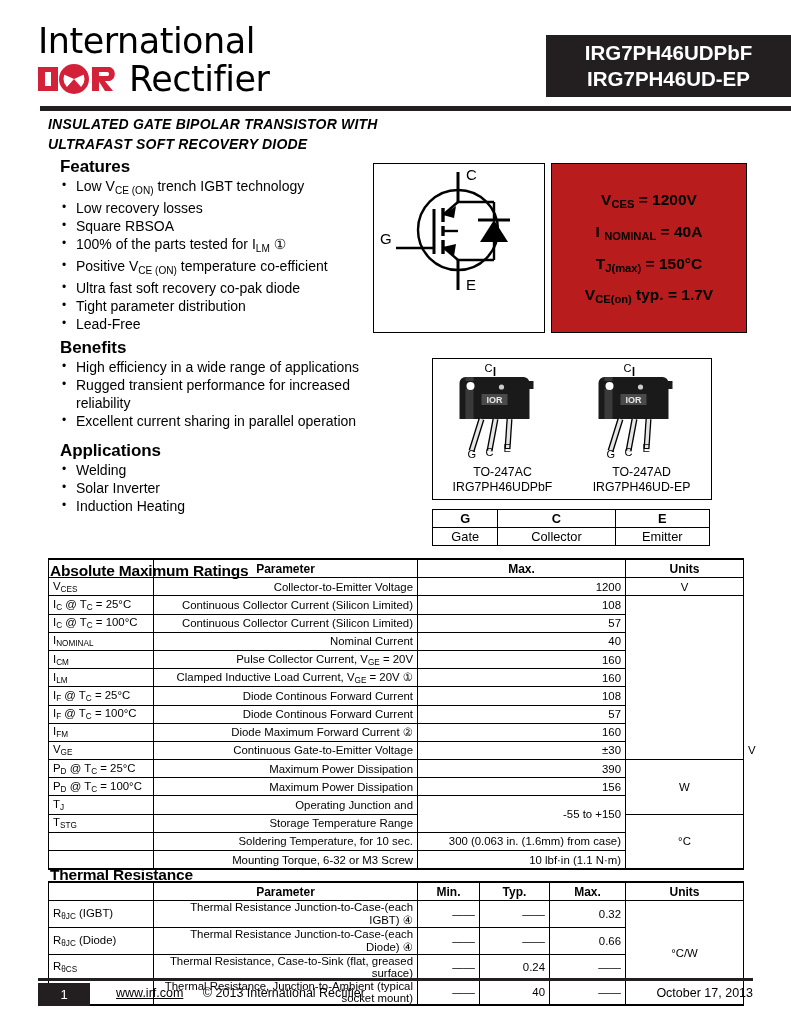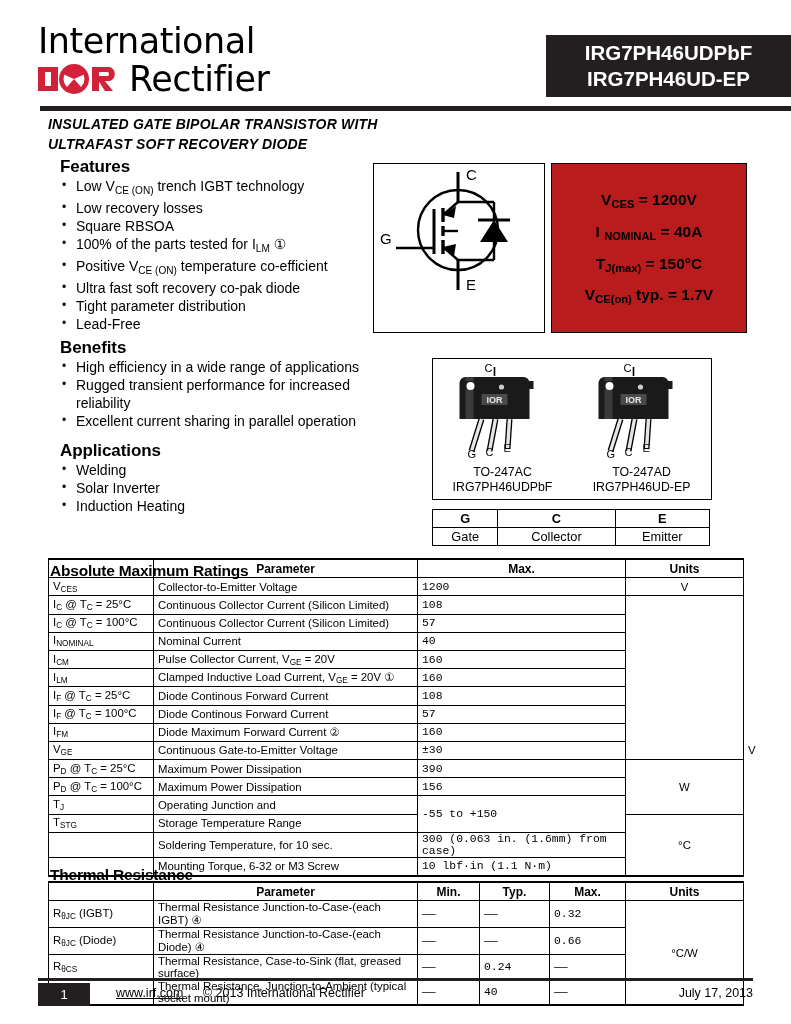--- a/index.html
+++ b/index.html
@@ -136,22 +136,22 @@
     table-layout: fixed;
   }
   table.dt td, table.dt th {
     border: 1px solid #000;
     font-size: 11.4px; padding: 0 4px;
     height: 17.2px; font-weight: normal;
     vertical-align: middle;
   }
   table.dt th { font-weight: bold; text-align: center; font-size: 12px; }
   .c-sym { text-align: left; }
-  .c-par { text-align: left; }
-  .c-val { text-align: left; font-family: Liberation Mono, monospace; }
+  .c-par { text-align: right; }
+  .c-val { text-align: right; }
   .c-unit { text-align: center; }
   .thick-top { border-top: 2.2px solid #000 !important; }
   .thick-bot { border-bottom: 2.2px solid #000 !important; }
 
   
   .footer-rule {
     position: absolute; left: 38px; right: 38px; top: 978px;
     height: 3px; background: #231f20;
   }
   .footer {
@@ -504,16 +504,16 @@
       </tbody>
   </table>
 
   <div class="footer-rule"></div>
   <div class="footer">
     <div class="pagenum">1</div>
     <div class="foot-mid">
       <a href="#">www.irf.com</a>
       <span style="margin-left:16px">© 2013 International Rectifier</span>
     </div>
-    <div class="foot-date">July 17, 2013</div>
+    <div class="foot-date">October 17, 2013</div>
   </div>
 
 </div>
 
 </body></html>

